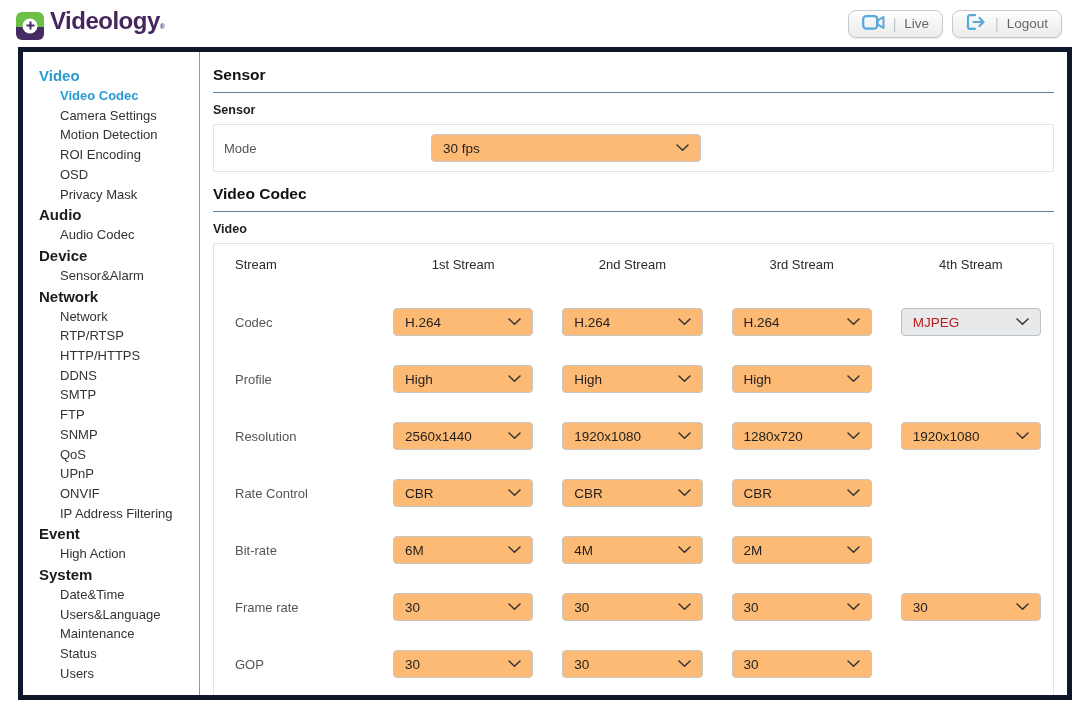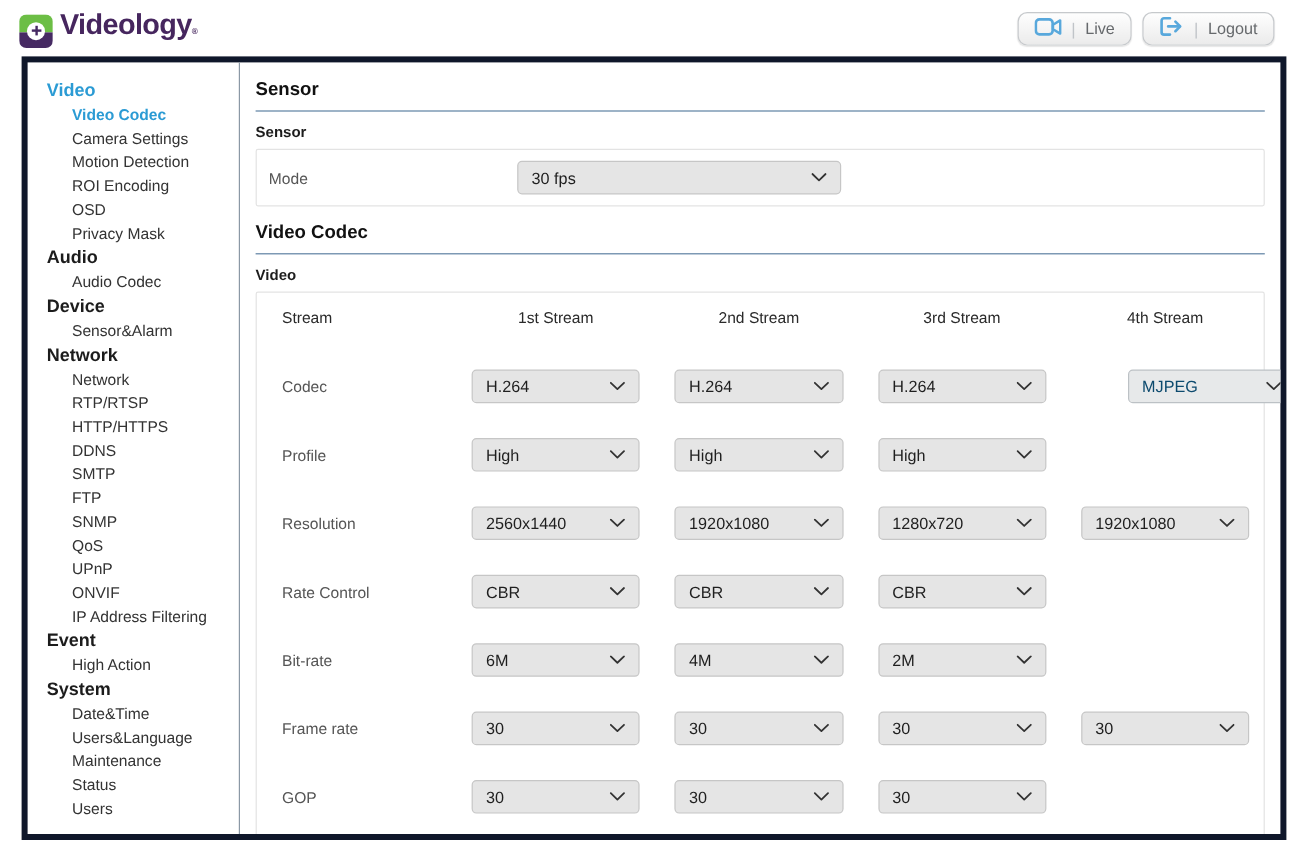--- a/index.html
+++ b/index.html
@@ -99,28 +99,28 @@
     border-radius: 2px;
     padding: 5px 10px;
     margin-bottom: 13px;
   }
 
   
   .select {
     height: 28px;
     border: 1px solid #c6c6c6;
     border-radius: 4px;
-    background: #e5e5e5;
+    background: #fdba74;
     display: flex; align-items: center; justify-content: space-between;
     padding: 0 11px;
     font-size: 13.5px; color: #1f1f1f;
     cursor: pointer;
     width: 100%;
   }
-  .select.disabled { background: #e7e9ea; border-color: #bcc1c5; color: #0c4a6e; margin-left: 39px; }
+  .select.disabled { background: #e7e9ea; border-color: #bcc1c5; color: #b91c1c; }
   .select .chev { display: flex; align-items: center; }
 
   
   .mode-row { display: flex; align-items: center; height: 36px; }
   .mode-row .row-lbl { width: 207px; font-size: 13px; color: #555; }
   .select.wide { width: 270px; }
 
   
   .vc-grid {
     display: grid;

